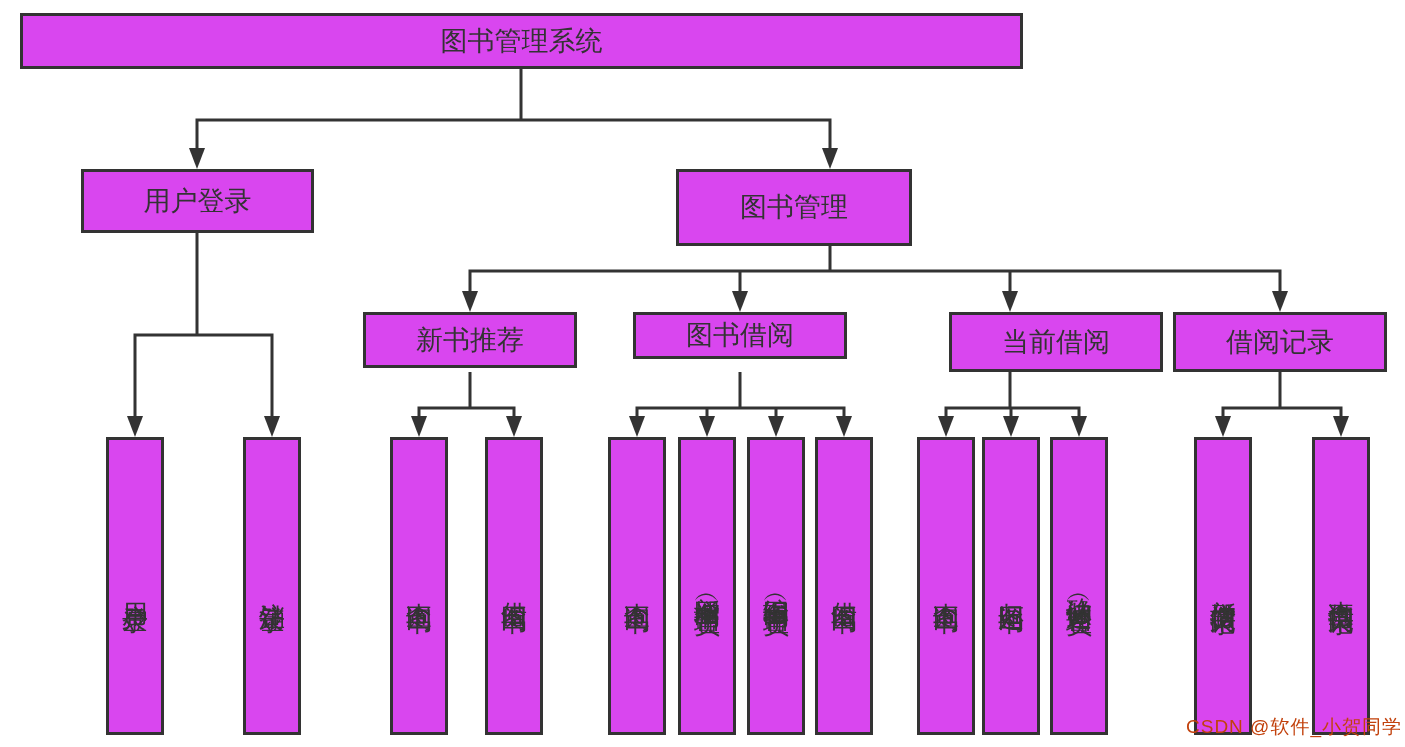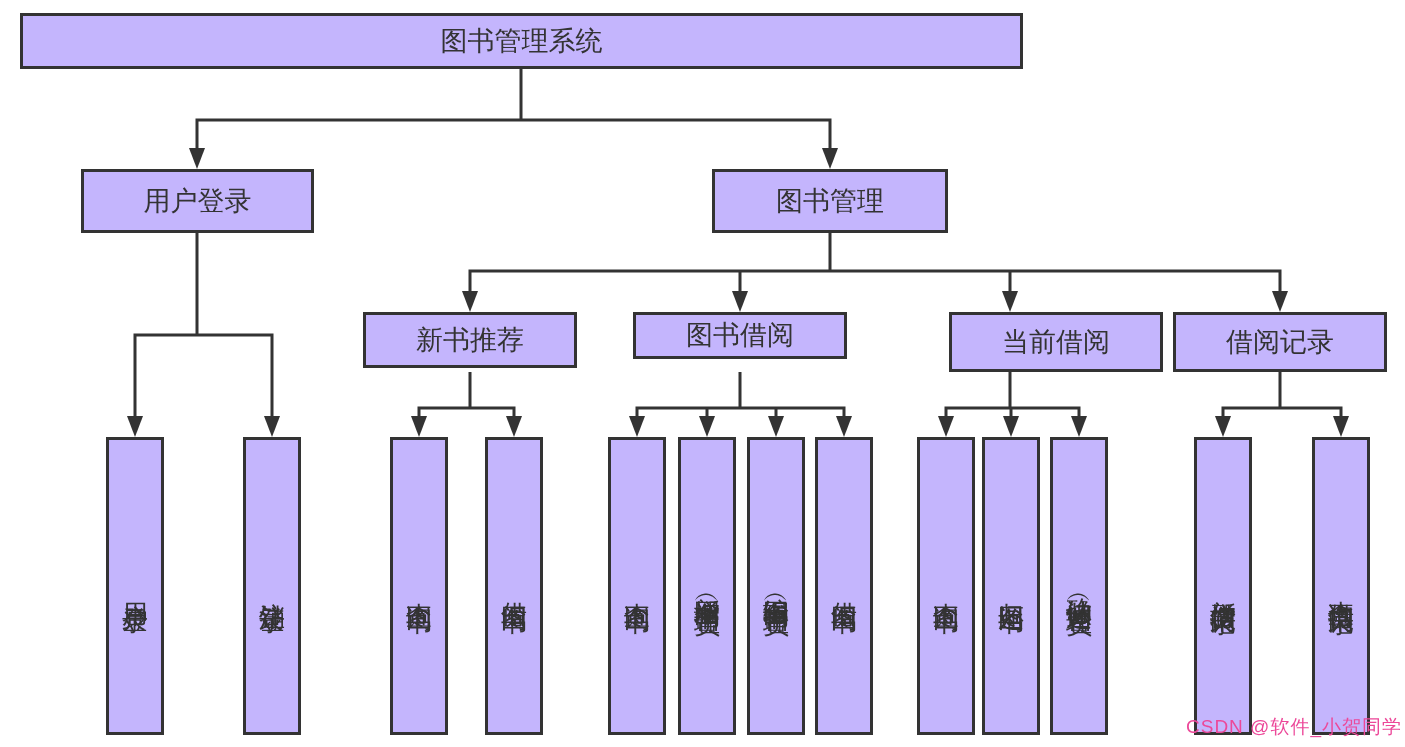--- a/index.html
+++ b/index.html
@@ -9,21 +9,21 @@
     height: 747px;
     background: #ffffff;
     font-family: "Liberation Sans", sans-serif;
     color: #333333;
     overflow: hidden;
   }
   svg.wires { position:absolute; left:0; top:0; z-index:1; }
   .node {
     position: absolute;
     box-sizing: border-box;
-    background: #c4b5fd;
+    background: #d946ef;
     border: 3px solid #333333;
     display: flex;
     align-items: center;
     justify-content: center;
     font-size: 27px;
     line-height: 1.2;
     z-index: 2;
     white-space: nowrap;
   }
   .node.v {
@@ -31,21 +31,21 @@
     text-orientation: mixed;
     font-size: 26px;
     letter-spacing: 2px;
   }
   .watermark {
     position: absolute;
     left: 1186px;
     top: 714px;
     font-size: 19px;
     letter-spacing: 1px;
-    color: #ec4899;
+    color: #c2410c;
     z-index: 5;
     white-space: nowrap;
   }
 </style>
 </head>
 <body>
 
 <div class="stage">
 
   <svg class="wires" width="1405" height="747" viewBox="0 0 1405 747" aria-hidden="true">
@@ -87,21 +87,21 @@
       <use href="#arw" x="1011" y="437"></use>
       <use href="#arw" x="1079" y="437"></use>
       <use href="#arw" x="1223" y="437"></use>
       <use href="#arw" x="1341" y="437"></use>
     </g>
   </svg>
 
   <div class="node" style="left:20px; top:13px; width:1003px; height:56px;">图书管理系统</div>
 
   <div class="node" style="left:81px; top:169px; width:233px; height:64px;">用户登录</div>
-  <div class="node" style="left:712px; top:169px; width:236px; height:64px;">图书管理</div>
+  <div class="node" style="left:676px; top:169px; width:236px; height:77px;">图书管理</div>
 
   <div class="node" style="left:363px; top:312px; width:214px; height:56px;">新书推荐</div>
   <div class="node" style="left:633px; top:312px; width:214px; height:47px;">图书借阅</div>
   <div class="node" style="left:903px; top:312px; width:214px; height:60px;margin-left:46px;">当前借阅</div>
   <div class="node" style="left:1173px; top:312px; width:214px; height:60px;">借阅记录</div>
 
   <div class="node v" style="left:106px; top:437px; width:58px; height:298px;">用户登录</div>
   <div class="node v" style="left:243px; top:437px; width:58px; height:298px;">注销登录</div>
 
   <div class="node v" style="left:390px; top:437px; width:58px; height:298px;">查询图书</div>

